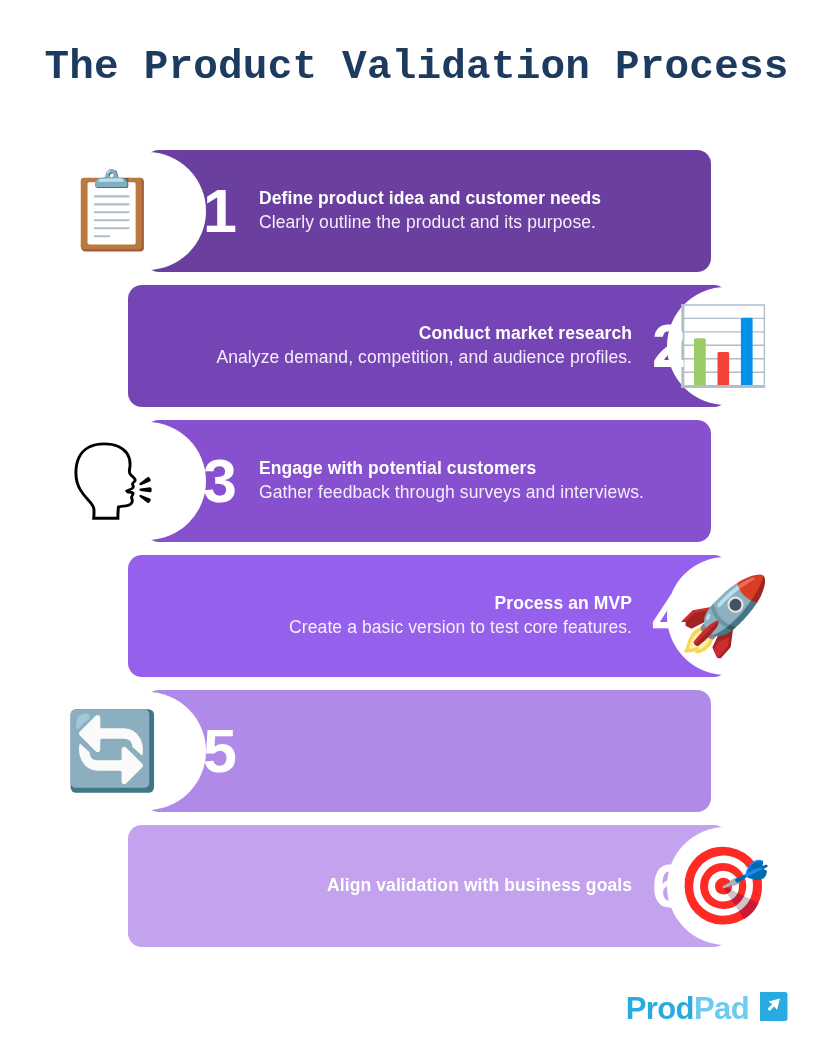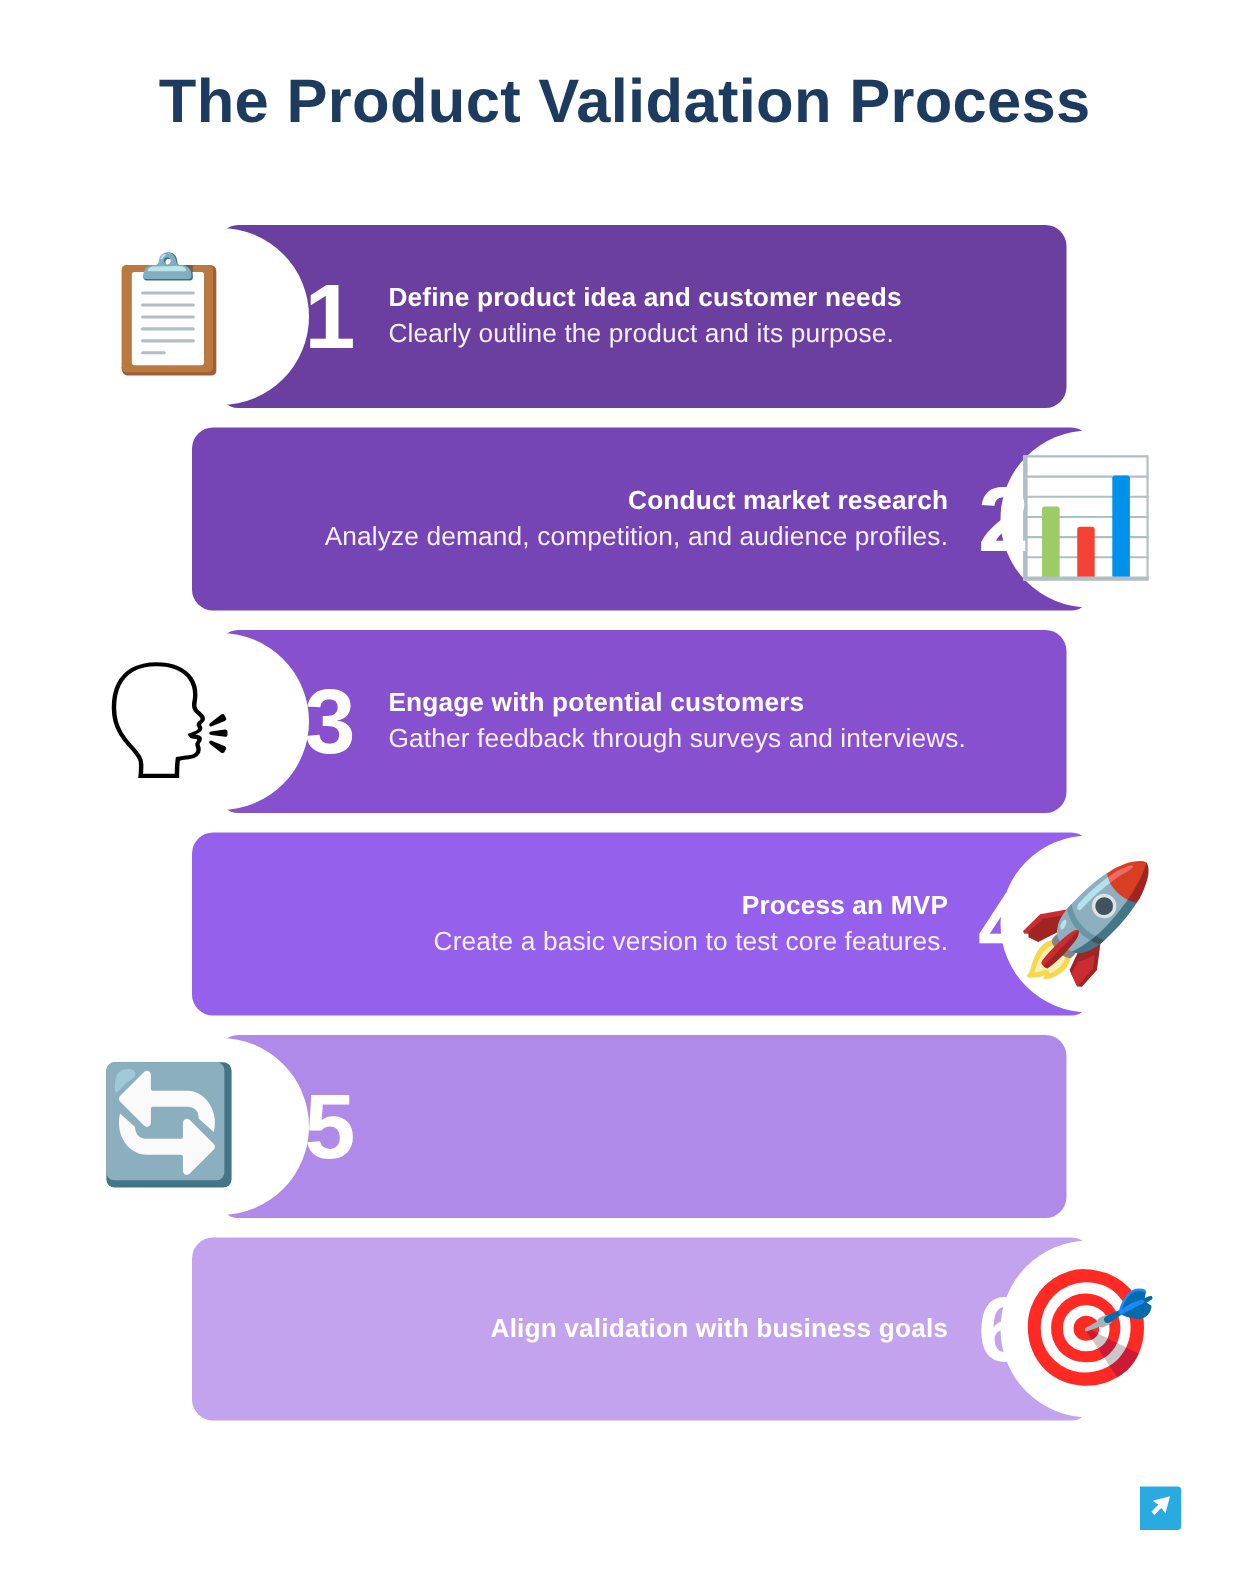--- a/index.html
+++ b/index.html
@@ -14,21 +14,21 @@
     overflow: hidden;
     position: relative;
   }
 
   #page-title {
     position: absolute;
     top: 44px;
     left: 0;
     width: 833px;
     text-align: center;
-    font-family: Liberation Sans, sans-serif;
+    font-family: Liberation Mono, monospace;
     font-weight: bold;
     font-size: 41px;
     letter-spacing: 0.2px;
     color: #1d3a5f;
   }
 
   .steps {
     position: absolute;
     top: 150px;
     left: 0;
@@ -215,20 +215,21 @@
         <div class="num">6</div>
         <div class="txt">
           <div class="head">Align validation with business goals</div>
         </div>
       </div>
     </div>
   </div>
 
 <div id="footer">
   <div class="logo">
+    <span class="word"><span class="a">Prod</span><span class="b">Pad</span></span>
     <span class="mark">
       <svg width="33" height="33" viewBox="0 0 33 33" aria-hidden="true">
         <path d="M4 2 H29 A2.5 2.5 0 0 1 31.5 4.5 V28.5 A2.5 2.5 0 0 1 29 31 H4 Z" fill="#29abe2"></path>
         <path d="M12.5 11.5 L24 8.5 L21 20 L18.2 16.4 L13.6 21 L11.6 18.8 L16.2 14.2 Z" fill="#ffffff"></path>
       </svg>
     </span>
   </div>
 </div>
 
 </body></html>

